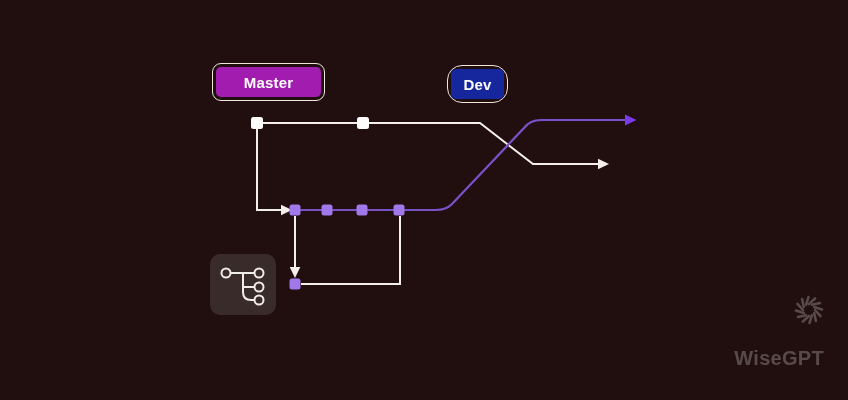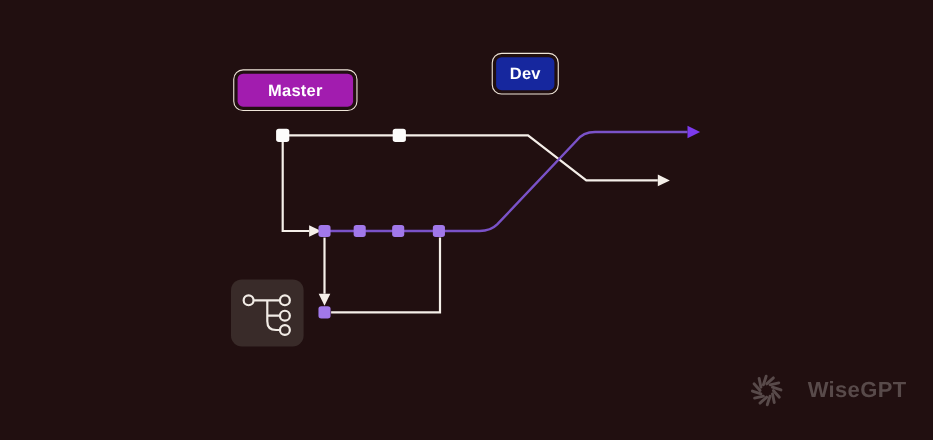--- a/index.html
+++ b/index.html
@@ -15,34 +15,34 @@
     border:1.6px solid #efe5d9;border-radius:9px;
     padding:3px;background:transparent;
   }
   .branch-label .fill{
     width:100%;height:100%;border-radius:5px;
     display:flex;align-items:center;justify-content:center;
     color:#ffffff;font-size:15px;font-weight:600;letter-spacing:.2px;
   }
   .branch-label.master{left:212px;top:63px;width:113px;height:38px;}
   .branch-label.master .fill{background:#a21caf;text-align:right;}
-  .branch-label.dev{left:447px;top:48px;width:61px;height:38px;}
+  .branch-label.dev{left:447px;top:65px;width:61px;height:38px;border-radius:15px;}
   .branch-label.dev .fill{background:#16279e;}
   .branch-label.feature{left:332px;top:301px;width:91px;height:36px;}
   .branch-label.feature .fill{background:#16279e;}
   
   .icon-tile{
     position:absolute;left:210px;top:254px;width:66px;height:61px;
     background:#392b29;border-radius:10px;
     display:flex;align-items:center;justify-content:center;
   }
   
   .watermark{
     position:absolute;right:24px;bottom:30px;
-    display:flex;align-items:center;gap:22px;
+    display:flex;align-items:flex-end;gap:22px;flex-direction:column;
   }
   .watermark .wm-text{
     color:#584a4a;font-size:20px;font-weight:700;letter-spacing:.3px;
   }
 </style>
 </head>
 <body>
 
 <div class="stage">
 

